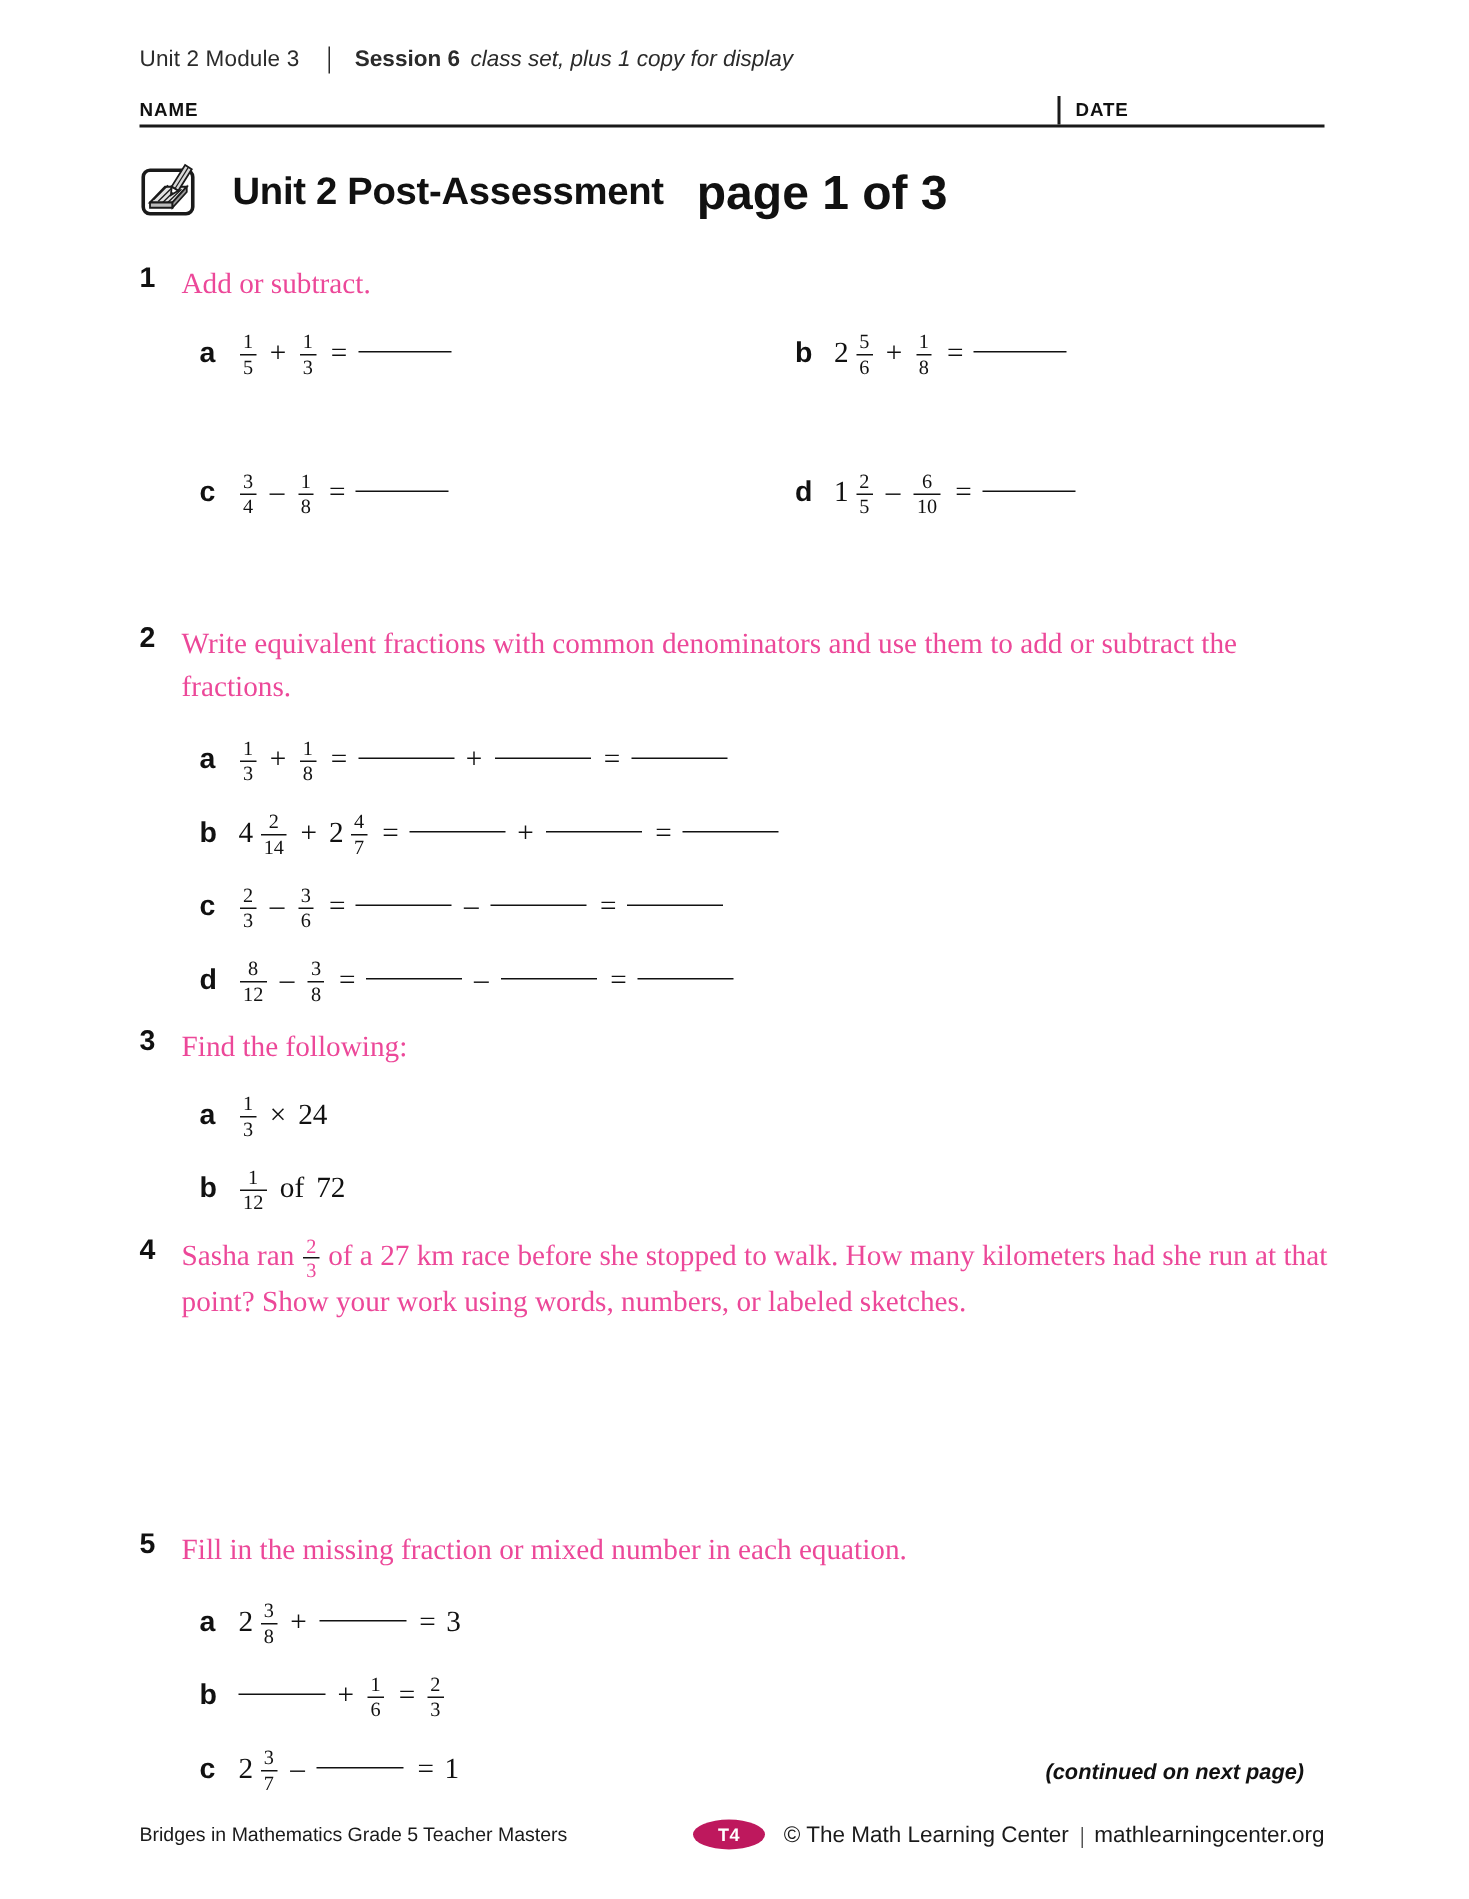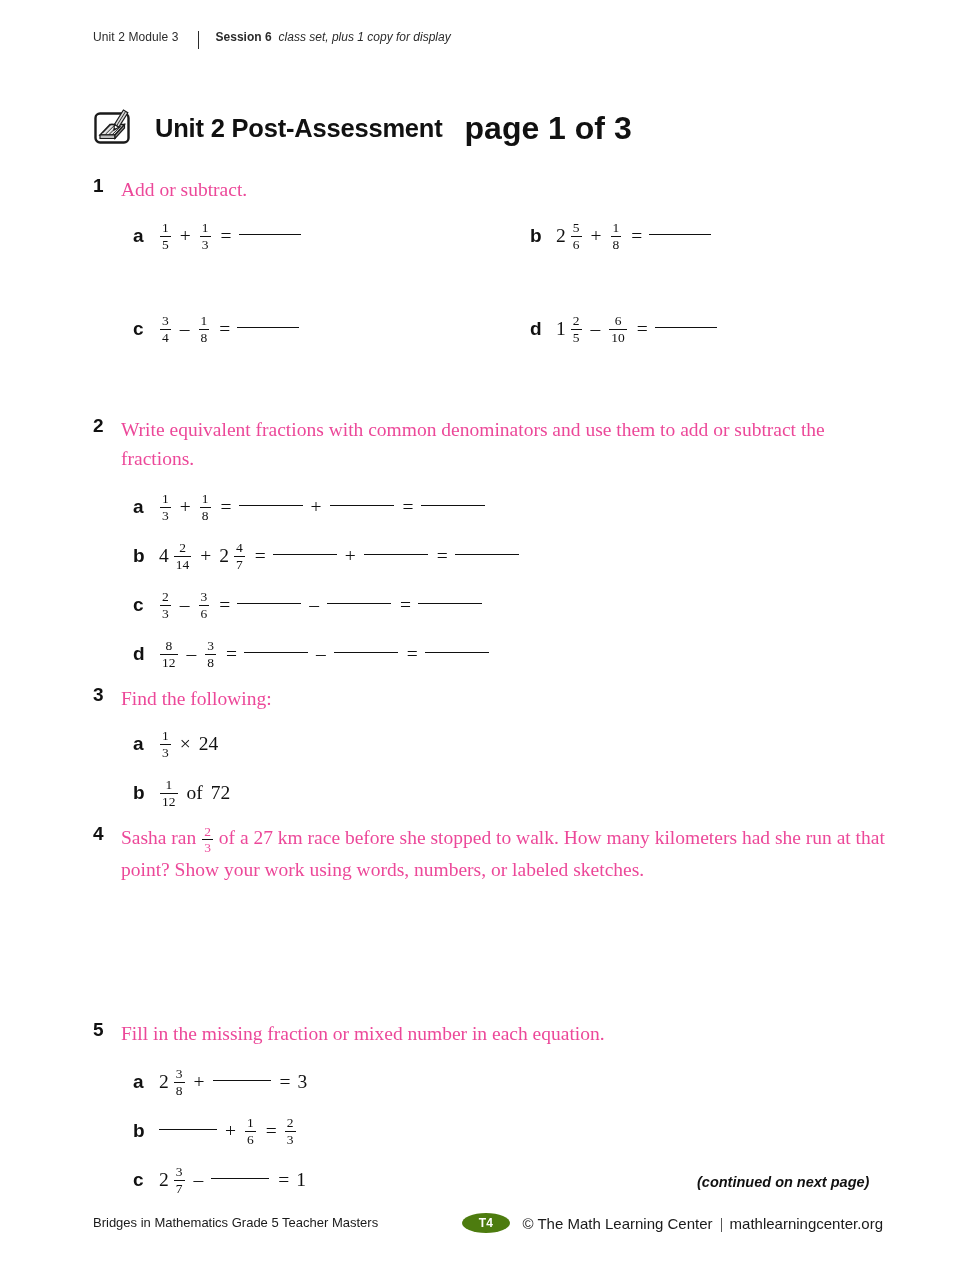--- a/index.html
+++ b/index.html
@@ -13,22 +13,22 @@
     color: #000;
     position: relative;
     overflow: hidden;
   }
   .page { position: relative; width: 979px; height: 1266px; padding: 0; }
 
   
   .hdr-line {
     position: absolute; left: 93px; top: 30px; width: 790px;
     font-family: "Liberation Sans", sans-serif;
-    font-size: 12px; color: #2b2b2b;
-    display: flex; align-items: flex-start; gap: 0;
+    font-size: 15px; color: #2b2b2b;
+    display: flex; align-items: flex-end; gap: 0;
     white-space: nowrap;
   }
   .hdr-unit { letter-spacing: .1px; }
   .hdr-divider {
     display: inline-block; width: 1px; height: 18px; background: #2b2b2b;
     margin: 0 17px 0 19px; position: relative; top: 1px;
   }
   .hdr-session { font-weight: bold; }
   .hdr-note { font-style: italic; margin-left: 7px; }
 
@@ -123,21 +123,21 @@
     position: absolute; left: 93px; top: 1213px; width: 790px; height: 22px;
   }
   .foot-left {
     position: absolute; left: 0; top: 2px;
     font-family: "Liberation Sans", sans-serif;
     font-size: 13px; color: #1a1a1a; white-space: nowrap;
   }
   .foot-badge {
     position: absolute; left: 369px; top: 0px;
     width: 48px; height: 20px; border-radius: 50%;
-    background: #4d7c0f; color: #fff;
+    background: #be185d; color: #fff;
     font-family: "Liberation Sans", sans-serif;
     font-weight: bold; font-size: 12px;
     display: flex; align-items: center; justify-content: center;
     letter-spacing: .3px;
   }
   .foot-right {
     position: absolute; right: 0; top: 2px;
     font-family: "Liberation Sans", sans-serif;
     font-size: 15px; color: #1a1a1a; white-space: nowrap;
     display: flex; align-items: center; gap: 0;
@@ -152,20 +152,25 @@
 
 <div class="page">
 
   <div class="hdr-line">
     <span class="hdr-unit">Unit 2  Module 3</span>
     <span class="hdr-divider"></span>
     <span class="hdr-session">Session 6</span>
     <span class="hdr-note">class set, plus 1 copy for display</span>
   </div>
 
+  <div class="namedate">
+    <span class="nd-name">NAME</span>
+    <span class="nd-vbar"></span>
+    <span class="nd-date">DATE</span>
+  </div>
 
   <div class="title-row">
     <span class="title-icon">
       <svg viewBox="0 0 40 40" width="40" height="40" aria-hidden="true">
         <rect x="2.5" y="5.5" width="33" height="29" rx="4.5" ry="4.5" fill="#ffffff" stroke="#1a1a1a" stroke-width="2.4"></rect>
         <path d="M7 27 L17 16.5 L31.5 16.5 L22 27 Z" fill="#e3e3e3" stroke="#1a1a1a" stroke-width="1.3"></path>
         <path d="M9.5 25 L19 15.5" stroke="#1a1a1a" stroke-width="0.9" fill="none"></path>
         <path d="M12.5 26.2 L22 16.8" stroke="#1a1a1a" stroke-width="0.9" fill="none"></path>
         <path d="M15.5 27 L25 17.6" stroke="#1a1a1a" stroke-width="0.9" fill="none"></path>
         <path d="M18.5 27.4 L28 18.2" stroke="#1a1a1a" stroke-width="0.9" fill="none"></path>

